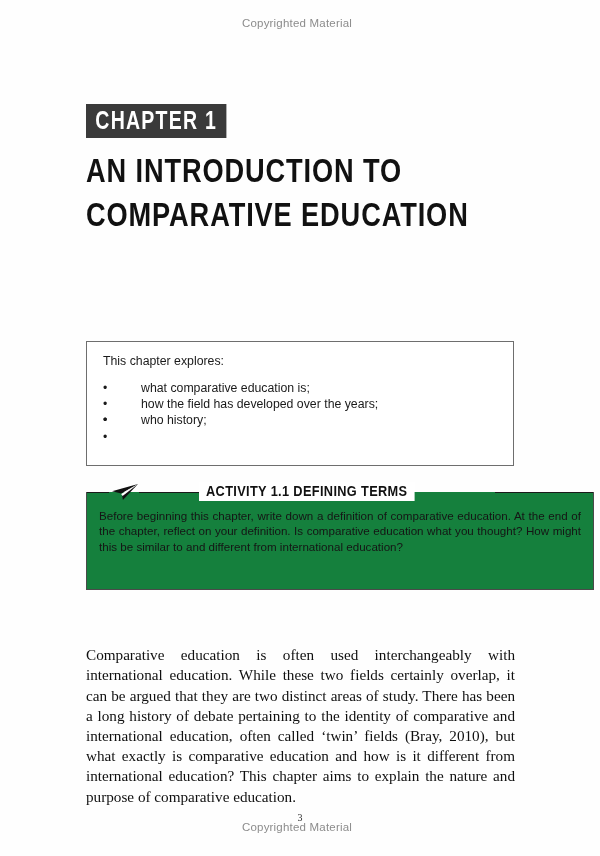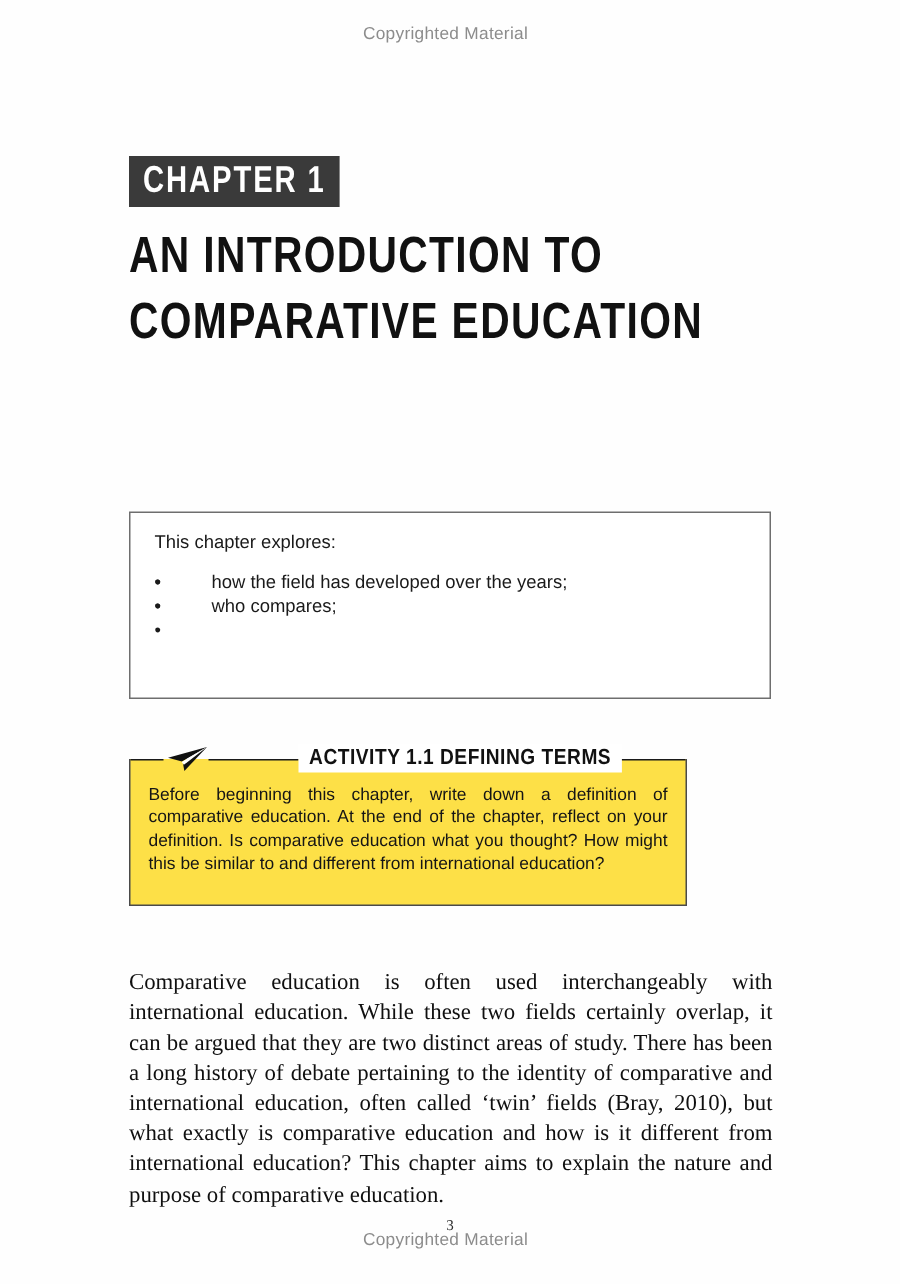--- a/index.html
+++ b/index.html
@@ -121,27 +121,27 @@
     position: absolute;
     left: 0;
     top: 0;
     font-size: 12.3px;
   }
 
   
   .activity-box {
     position: absolute;
     left: 86px;
-    top: 506px;
-    width: 372px;
+    top: 492px;
+    width: 508px;
     height: 98px;
     box-sizing: border-box;
     border: 1px solid #4a4a4a;
     border-top: none;
-    background: #fde047;
+    background: #15803d;
   }
   
   .act-rule {
     position: absolute;
     top: 0;
     height: 1px;
     background: #1a1a1a;
   }
   .act-rule-a { left: 0; width: 22px; }
   .act-rule-b { left: 52px; width: 60px; }
@@ -210,31 +210,32 @@
   <div class="chapter-title">
     <span class="tline">AN INTRODUCTION TO</span>
     <span class="tline">COMPARATIVE EDUCATION</span>
   </div>
 
   <div class="explores-box">
     <div class="explores-intro">This chapter explores:</div>
     <ul class="explores-list">
       <li>
         <span class="bullet">•</span>
+        <span>what comparative education is;</span>
       </li>
       <li>
         <span class="bullet">•</span>
         <span>how the field has developed over the years;</span>
       </li>
       <li>
         <span class="bullet">•</span>
       </li>
       <li>
         <span class="bullet">•</span>
-        <span>who compares;</span>
+        <span>who history;</span>
       </li>
       <li>
         <span class="bullet">•</span>
       </li>
     </ul>
   </div>
 
   <div class="activity-box">
     <div class="act-rule act-rule-a"></div>
     <div class="act-rule act-rule-b"></div>

